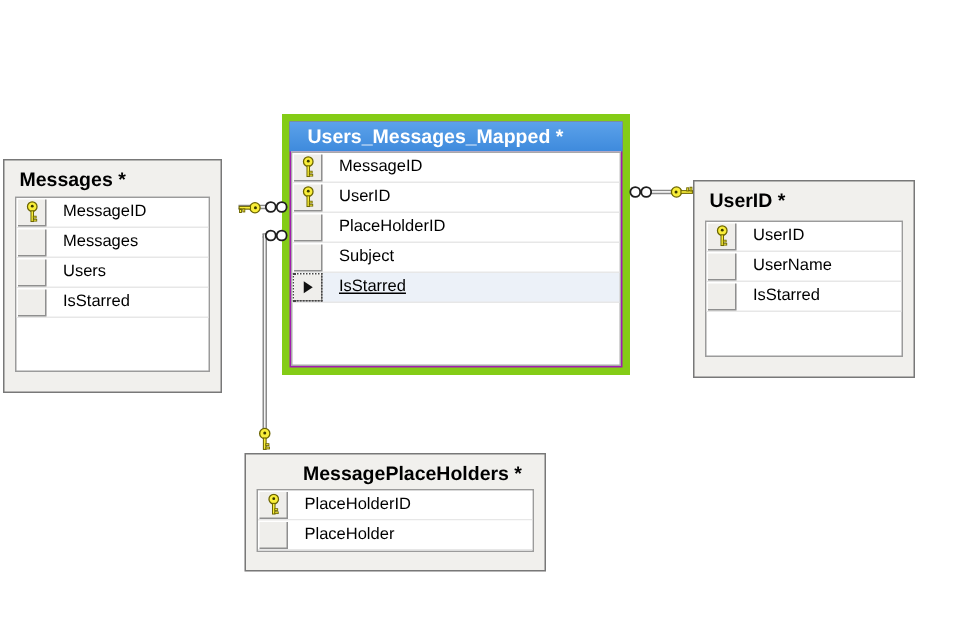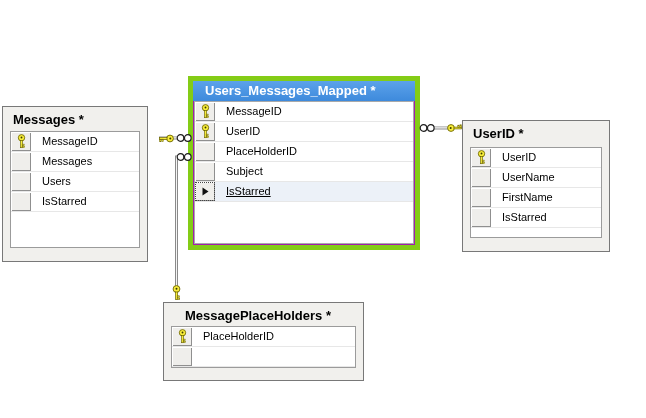--- a/index.html
+++ b/index.html
@@ -135,42 +135,39 @@
             </svg>
           </span>
         <span class="cell-text">UserID</span>
       </div>
       <div class="row">
         <span class="icon-cell"></span>
         <span class="cell-text">UserName</span>
       </div>
       <div class="row">
         <span class="icon-cell"></span>
-        <span class="cell-text">FirstName</span>
-      </div>
-      <div class="row">
-        <span class="icon-cell"></span>
         <span class="cell-text">IsStarred</span>
       </div>
     </div>
   </div>
 
   <div class="tbl" style="left:163px;top:302px;width:201px;height:79px;">
-    <div class="title" style="padding-left:21px;">MessagePlaceHolders *</div>
+    <div class="title" style="padding-left:38px;">MessagePlaceHolders *</div>
     <div class="grid" style="top:23px;bottom:12px;">
       <div class="row">
         <span class="icon-cell">
             <svg class="keysvg" viewBox="0 0 9 16">
               <use href="#keyg"></use>
             </svg>
           </span>
         <span class="cell-text">PlaceHolderID</span>
       </div>
       <div class="row">
         <span class="icon-cell"></span>
+        <span class="cell-text">PlaceHolder</span>
       </div>
     </div>
   </div>
 
   <svg class="wires" width="646" height="418" viewBox="0 0 646 418">
 
     <g>
       <line x1="159" y1="137" x2="182" y2="137" stroke="#8A8A8A" stroke-width="1"></line>
       <line x1="159" y1="138" x2="182" y2="138" stroke="#F4F4F4" stroke-width="1"></line>
       <line x1="159" y1="139" x2="182" y2="139" stroke="#8A8A8A" stroke-width="1"></line>

